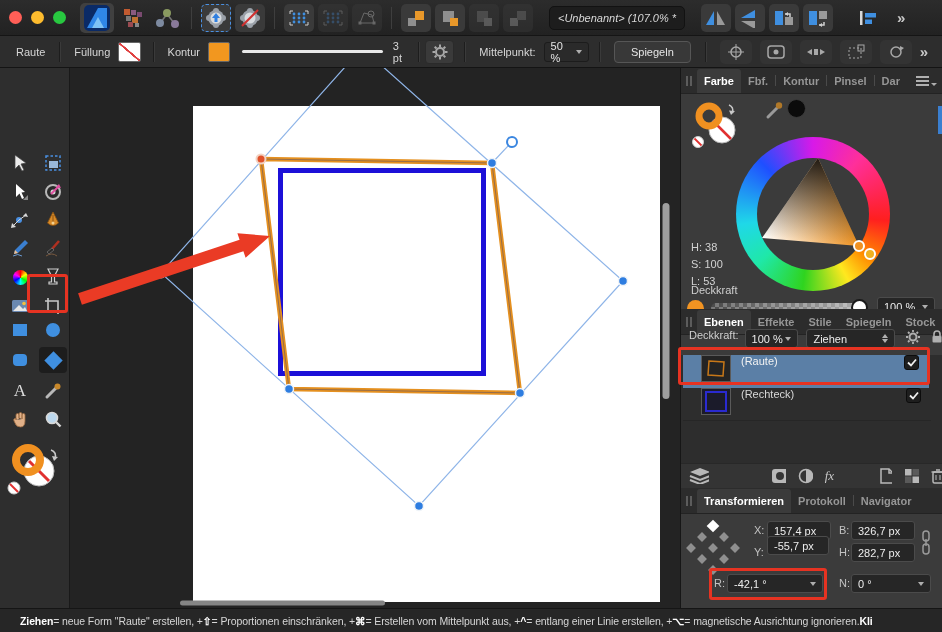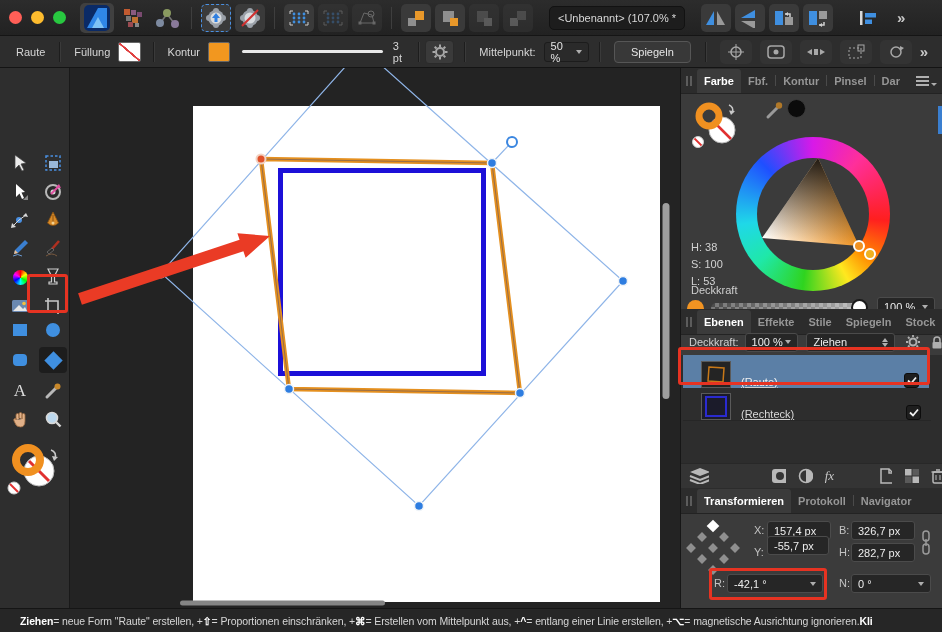--- a/index.html
+++ b/index.html
@@ -10,21 +10,21 @@
   .toolbar { position:absolute; left:0; top:0; width:942px; height:36px;
     background:linear-gradient(#2c2c2c,#222); border-bottom:1px solid #151515;
     display:flex; align-items:center; }
   .tl { width:13px; height:13px; border-radius:50%; margin-left:9px; }
   .tbtn { height:28px; min-width:30px; margin:0 2px; border-radius:5px; background:#3a3a3a;
     display:flex; align-items:center; justify-content:center; }
   .tbtn.flat { background:transparent; }
   .tbtn.dim { opacity:.45; }
   .tsep { width:1px; height:22px; background:#3e3e3e; margin:0 7px; }
   .doc-dd { height:24px; background:#1d1d1d; border:1px solid #121212; border-radius:5px;
-    color:#d8d8d8; display:flex; align-items:center; padding:0 8px; font-size:11px; white-space:nowrap; }
+    color:#d8d8d8; display:flex; align-items:center; padding:0 8px; font-size:11px; white-space:nowrap;font-style:italic; }
   .more { color:#c8c8c8; font-size:15px; font-weight:bold; padding:0 6px; }
 
   
   .ctxbar { position:absolute; left:0; top:36px; width:942px; height:32px; background:#2d2d2d;
     border-bottom:1px solid #141414; display:flex; align-items:center; color:#d6d6d6; }
   .ctxbar .lbl { margin:0 8px; white-space:nowrap; }
   .csep { width:1px; height:20px; background:#1d1d1d; margin:0 6px; box-shadow:1px 0 0 #3a3a3a; }
   .swatch { width:26px; height:20px; border:1px solid #666; border-radius:2px; }
   .sw-none { background:linear-gradient(to top right,#fff 46%, #e04040 47%, #e04040 53%, #fff 54%); }
   .sw-orange { background:#f2971f; }
@@ -66,21 +66,21 @@
   .tabsep { width:1px; height:11px; background:#4a4a4a; }
   .menuicon { margin-left:auto; margin-right:6px; display:flex; align-items:flex-end; gap:2px; }
   .menuicon .bars { display:flex; flex-direction:column; gap:2px; }
   .menuicon .bars i { width:13px; height:2px; background:#b0b0b0; }
 
   .hslline { line-height:17px; color:#d2d2d2; }
   .field { height:19px; background:#262626; border:1px solid #4b4b4b; border-radius:3px;
     color:#ececec; display:flex; align-items:center; padding:0 6px; white-space:nowrap; }
   .flabel { color:#c2c2c2; }
 
-  .layerrow { position:absolute; left:2px; width:248px; height:33px; display:flex; align-items:flex-end;text-decoration:underline; }
+  .layerrow { position:absolute; left:2px; width:248px; height:33px; display:flex; align-items:flex-start; }
   .layerrow.sel { background:#5b7fa6; width:246px; }
   .thumb { width:30px; height:27px; background:#242424; border:1px solid #5a5a5a; margin-left:18px; }
   .lname { margin-left:10px; color:#d8d8d8; }
   .layerrow.sel .lname { color:#f2f2f2; }
   .chk { margin-left:auto; margin-right:10px; width:15px; height:15px; background:#1e1e1e;
     border:1px solid #0c0c0c; border-radius:3px; display:flex; align-items:center; justify-content:center; }
 
   .anno { position:absolute; border:3px solid #e63322; border-radius:3px; pointer-events:none; z-index:50; }
 
   .stepper { display:flex; flex-direction:column; gap:1px; margin-left:auto; }
@@ -590,21 +590,21 @@
     <span class="tab">Stock</span>
     <span class="menuicon">
         <span class="bars">
           <i></i>
           <i></i>
           <i></i>
         </span>
       </span>
   </div>
 
-  <div style="position:absolute;left:0;top:261px;width:262px;height:26px;display:flex;align-items:center">
+  <div style="position:absolute;left:0;top:261px;width:262px;height:26px;display:flex;">
     <span style="margin-left:8px">Deckkraft:</span>
     <div class="field" style="margin-left:6px;width:56px;justify-content:space-between">
       <span>100 %</span>
       <span class="ddarr"></span>
     </div>
     <div class="field" style="margin-left:8px;width:92px">
       <span>Ziehen</span>
       <span class="stepper">
           <span class="up"></span>
           <span class="dn"></span>

